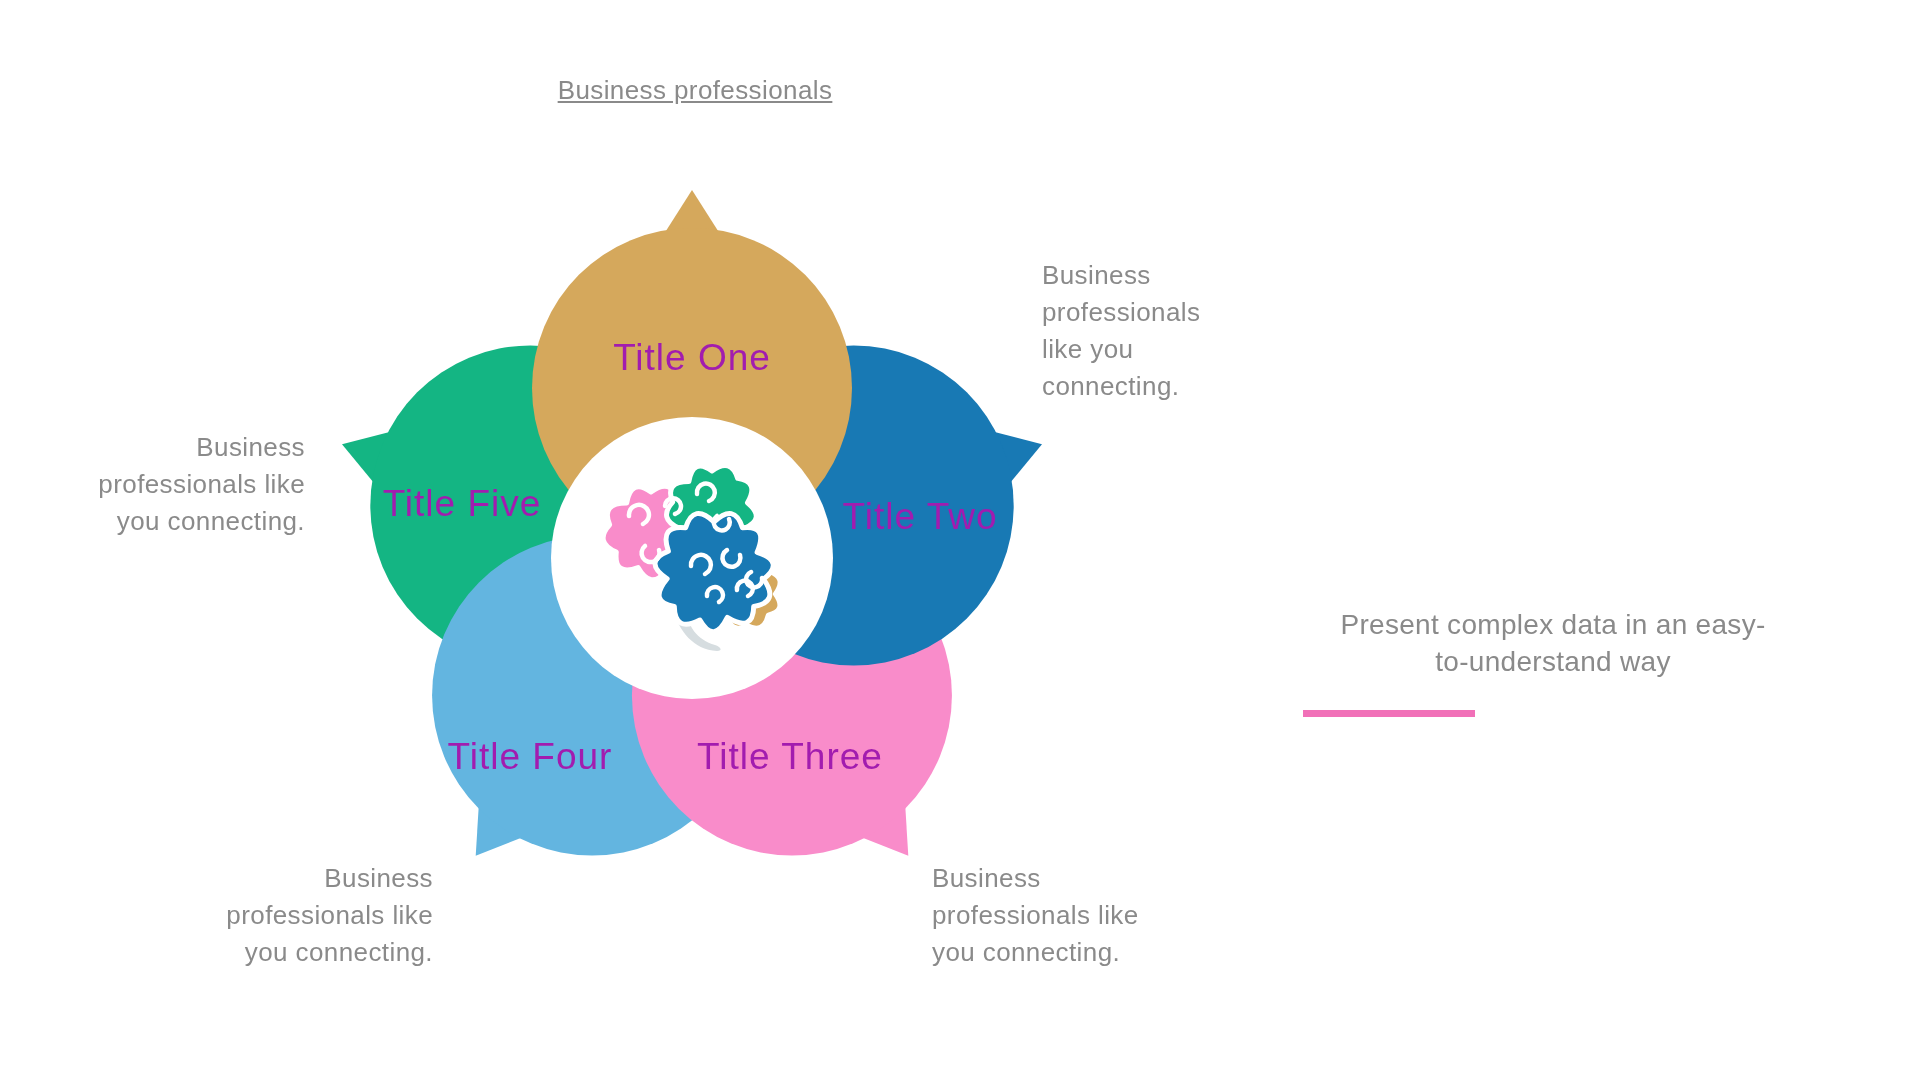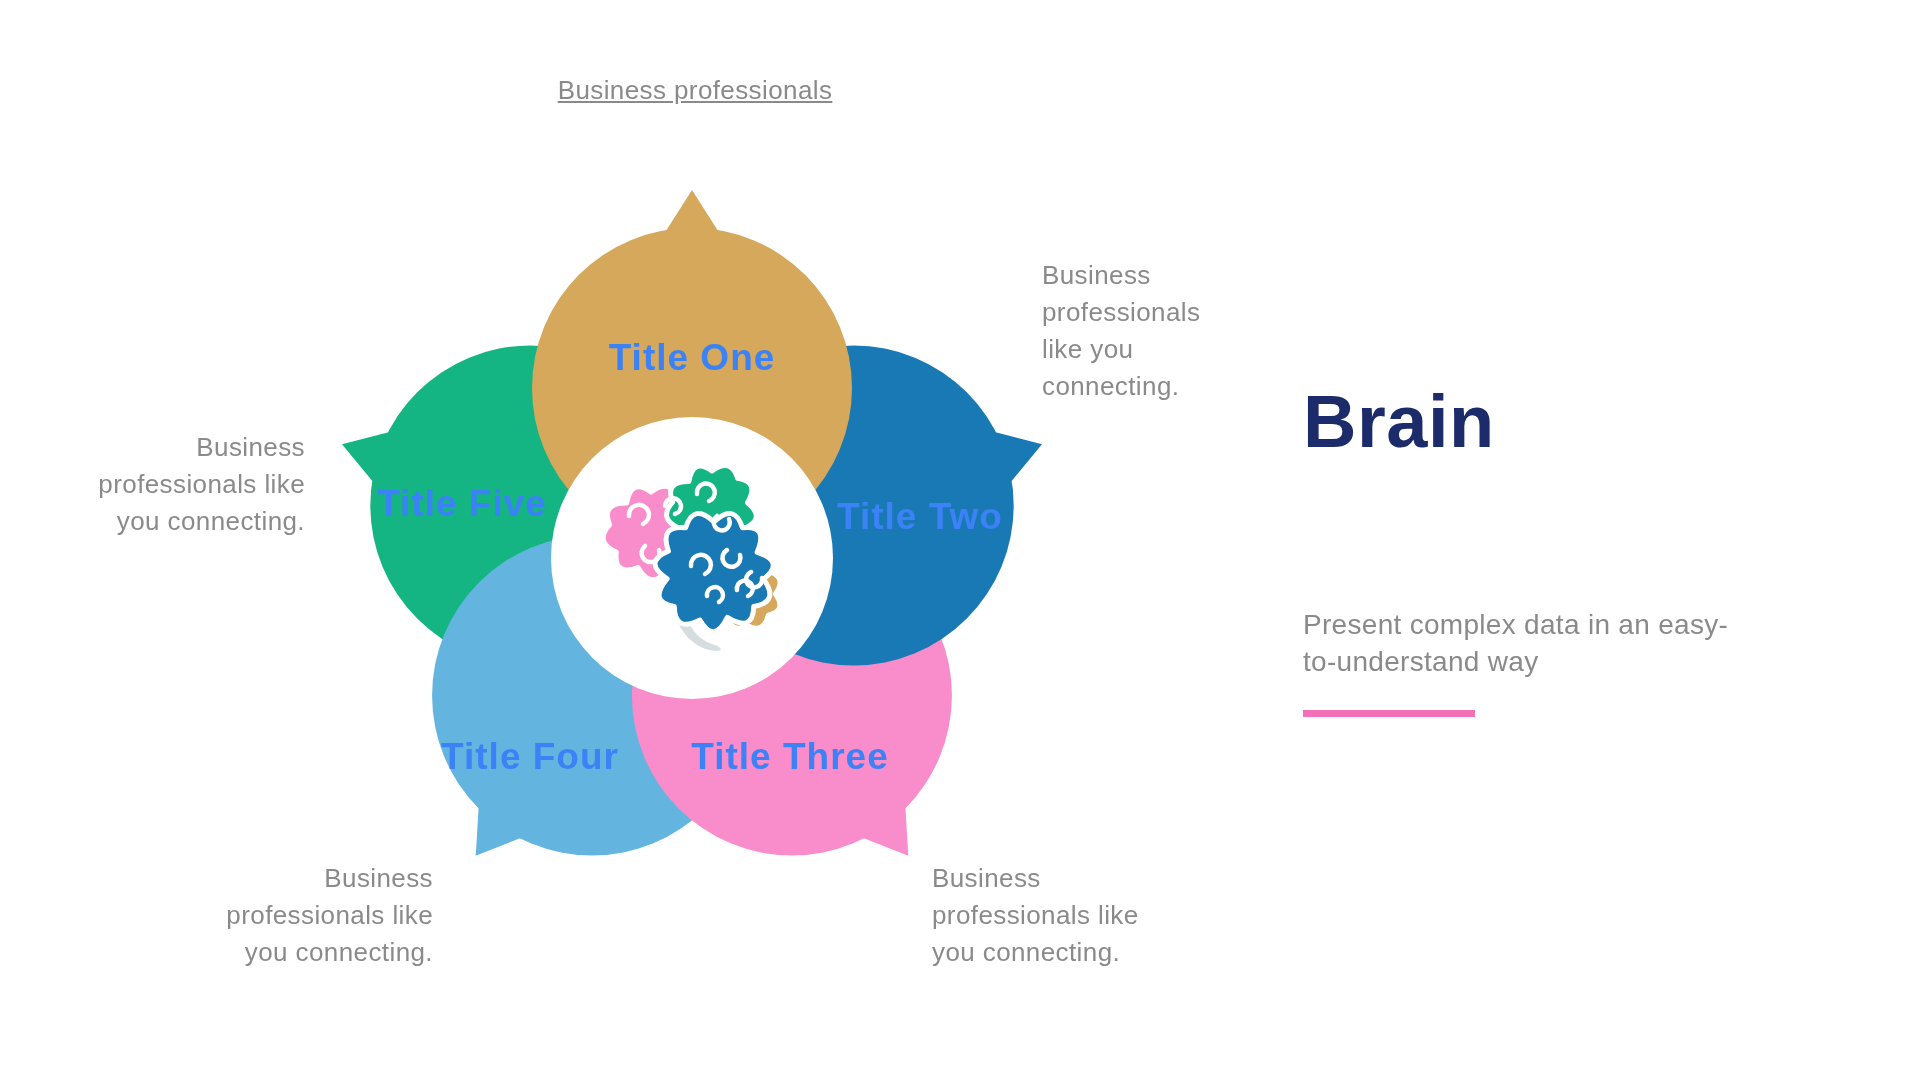--- a/index.html
+++ b/index.html
@@ -3,42 +3,42 @@
 <meta charset="utf-8">
 <style>
   html,body{margin:0;padding:0;background:#ffffff;}
   #slide{
     position:relative;width:1920px;height:1080px;background:#ffffff;overflow:hidden;
     font-family:"Liberation Sans","DejaVu Sans",sans-serif;
   }
   #diagram-svg{position:absolute;left:0;top:0;}
   .petal-title{
     position:absolute;transform:translate(-50%,-50%);
-    color:#3b82f6;font-weight:700;font-size:37px;letter-spacing:1px;white-space:nowrap;
+    color:#a21caf;font-weight:400;font-size:37px;letter-spacing:1px;white-space:nowrap;
   }
   .pt-1{left:692px;top:358px;}
   .pt-2{left:920px;top:517px;}
   .pt-3{left:782px;top:757px;margin-left:8px;}
   .pt-4{left:530px;top:757px;}
   .pt-5{left:462px;top:504px;}
   .desc{
     position:absolute;color:#8A8A8A;font-size:26px;line-height:37px;letter-spacing:0.4px;
   }
   .desc-1{left:695px;top:72px;transform:translateX(-50%);text-align:center;white-space:nowrap;text-decoration:underline;}
   .desc-2{left:1042px;top:257px;text-align:left;}
   .desc-3{left:932px;top:860px;text-align:left;}
   .desc-4{left:183px;top:860px;width:250px;text-align:right;}
   .desc-5{left:55px;top:429px;width:250px;text-align:right;}
   .main-title{
     position:absolute;left:1303px;top:374px;width:560px;
     font-size:74px;line-height:96px;font-weight:700;letter-spacing:0.5px;
   }
   .subtitle{
     position:absolute;left:1303px;top:606px;width:500px;
-    font-size:28px;line-height:37px;letter-spacing:0.3px;
+    font-size:28px;line-height:37px;letter-spacing:0.3px;text-align:center;
   }
   .divider{
     position:absolute;left:1303px;top:710px;width:172px;height:7px;
   }
 </style>
 </head>
 <body>
 
 <div id="slide">
 
@@ -108,21 +108,20 @@
       <div>professionals like</div>
       <div>you connecting.</div>
     </div>
   <div class="desc desc-5" style="color: rgb(138, 138, 138);">
       <div>Business</div>
       <div>professionals like</div>
       <div>you connecting.</div>
     </div>
 
   <div class="main-title" style="color: rgb(28, 43, 105);">
-      <div>Brain</div>
     </div>
   <div class="subtitle" style="color: rgb(138, 138, 138);">
       <div>Present complex data in an easy-</div>
       <div>to-understand way</div>
     </div>
   <div class="divider" style="background: rgb(241, 112, 184);"></div>
 
 </div>
 
 </body></html>

